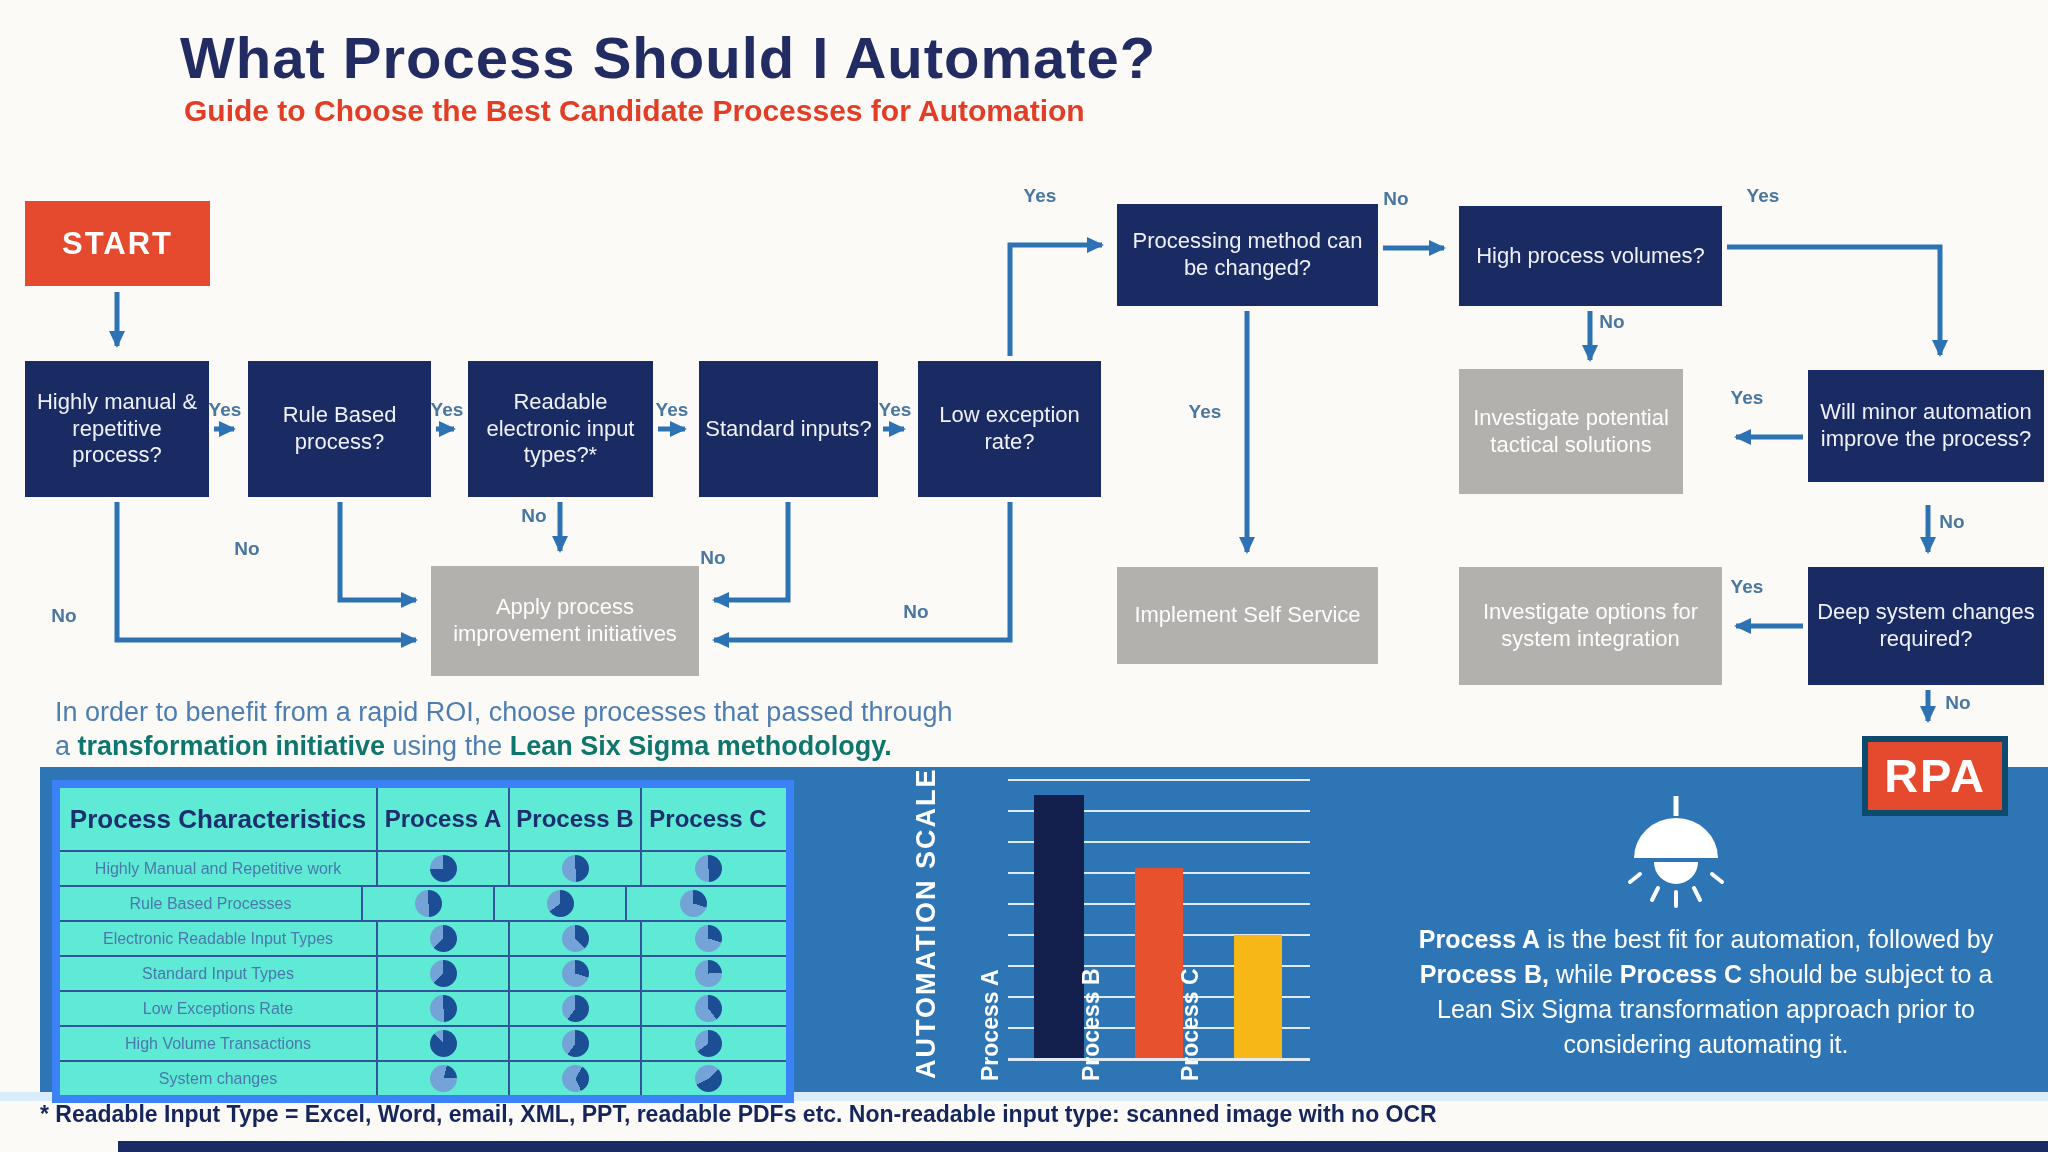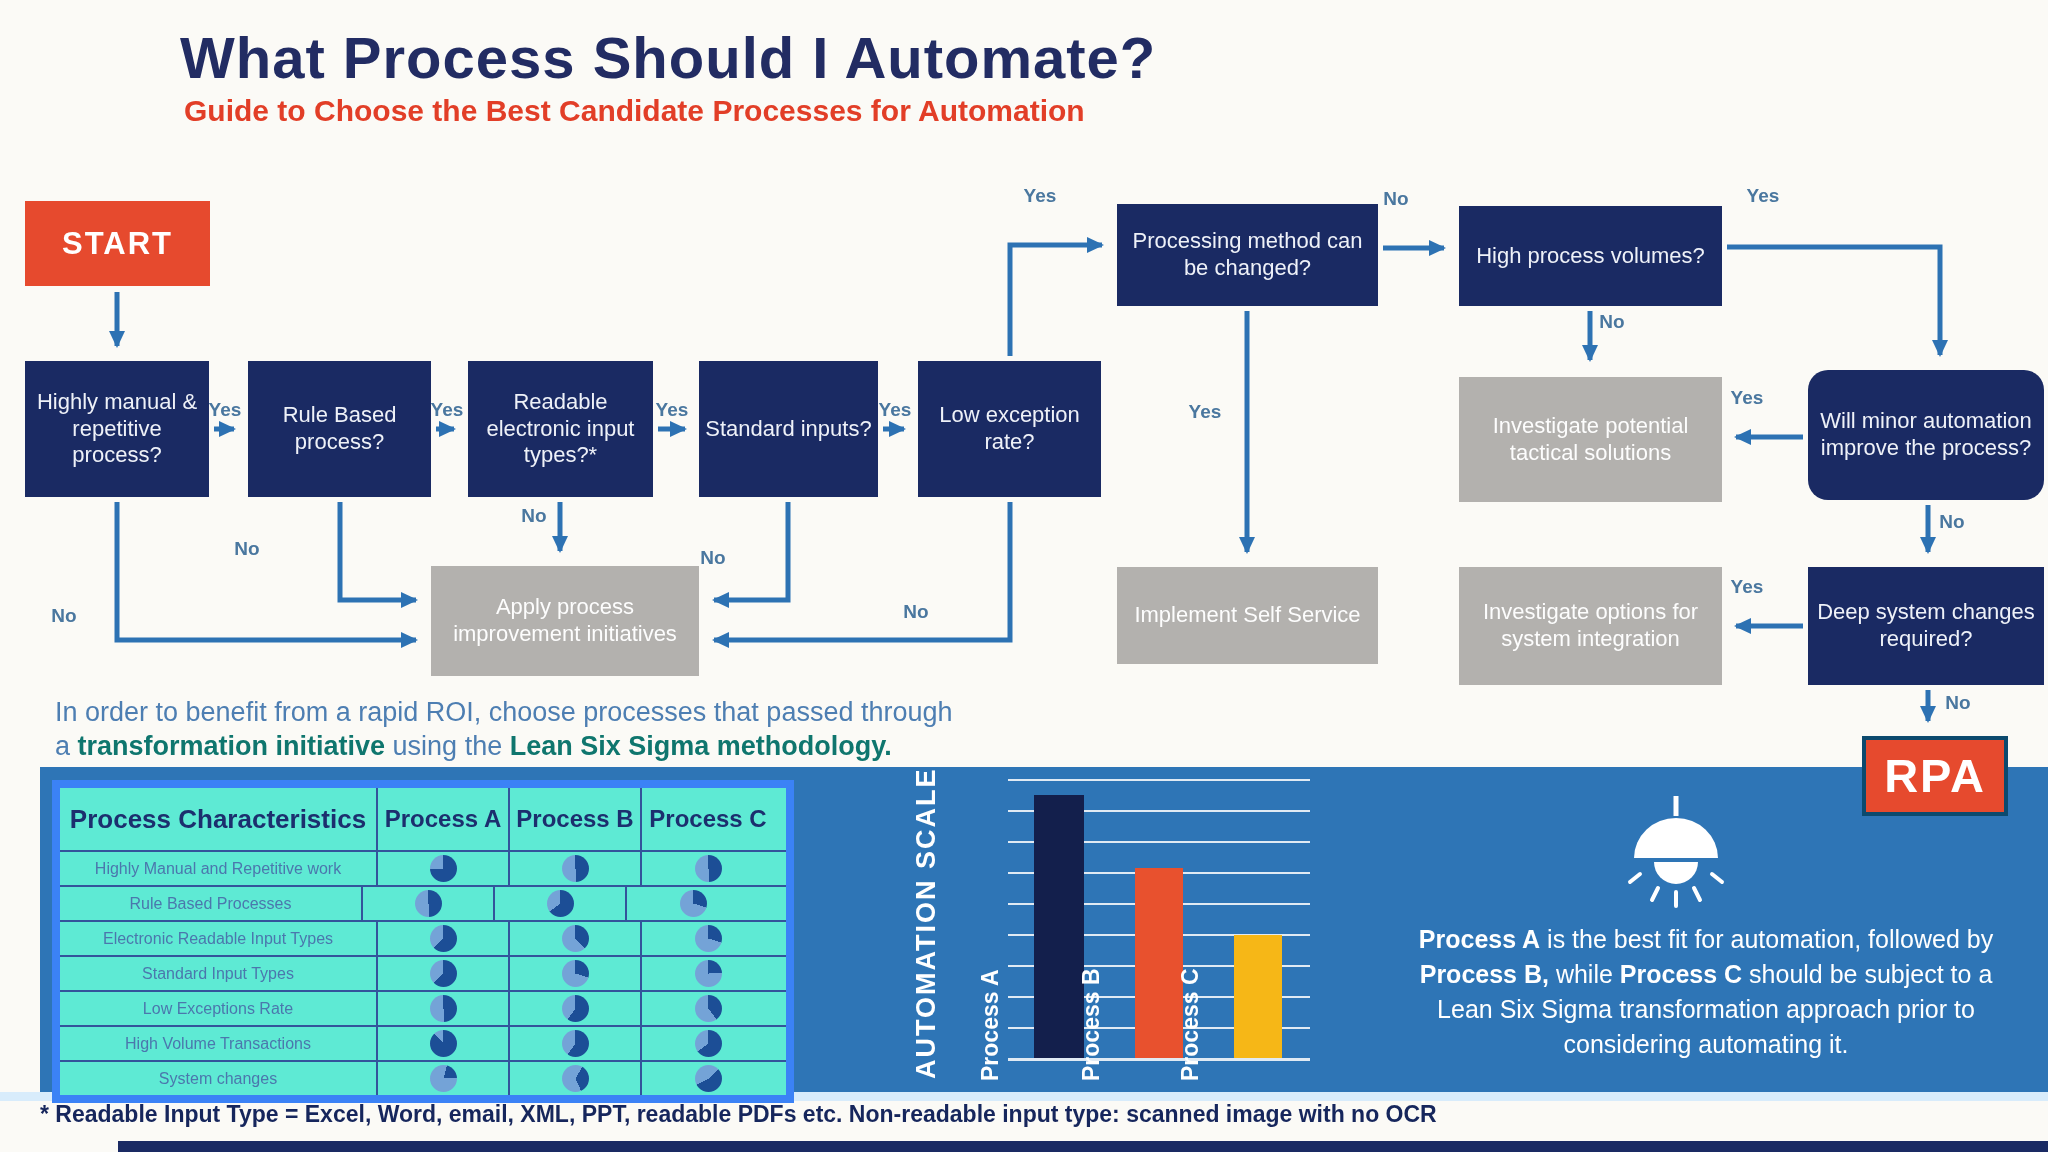--- a/index.html
+++ b/index.html
@@ -6,21 +6,21 @@
   .stage{position:relative;width:2048px;height:1152px;background:#fbfaf6;overflow:hidden;
          font-family:"Liberation Sans", sans-serif;}
   .abs{position:absolute;}
   .title{left:180px;top:24px;font-size:58px;font-weight:bold;color:#222c63;letter-spacing:1px;}
   .subtitle{left:184px;top:94px;font-size:30px;font-weight:bold;color:#e23e27;}
   .node{position:absolute;display:flex;align-items:center;justify-content:center;text-align:center;
         color:#eef1f8;line-height:1.22;padding:4px;box-sizing:border-box;}
   .node.navy{background:#1a2a63;font-size:22px;}
   .node.gray{background:#b3b1ae;color:#fdfdfd;font-size:22px;}
   .node.orange{background:#e64a2e;color:#fff;font-size:31px;font-weight:bold;letter-spacing:2px;}
-  .node.rpa{background:#e64a2e;color:#fff;font-size:47px;font-weight:bold;border:4px solid #0c4a6e;
+  .node.rpa{background:#e64a2e;color:#fff;font-size:47px;font-weight:bold;border:6px solid #0c4a6e;
             letter-spacing:2px;z-index:6;}
   .edge-label{position:absolute;transform:translate(-50%,-50%);font-size:19px;font-weight:bold;
               color:#4a779f;z-index:3;}
   svg.arrows{position:absolute;left:0;top:0;z-index:2;}
   .note{left:55px;top:696px;font-size:27px;color:#4d7eb2;line-height:1.25;}
   .note b{color:#0f766e;}
   .panel{left:40px;top:767px;width:2008px;height:325px;background:#2e75b6;z-index:1;}
   .lightstrip{left:0;top:1092px;width:2048px;height:9px;background:#d8ecfb;}
   .bottombar{left:118px;top:1141px;width:1930px;height:11px;background:#1a2a63;}
   .footnote{left:40px;top:1101px;font-size:23px;font-weight:bold;color:#16265c;}
@@ -86,22 +86,22 @@
 
   <div id="nodes">
       <div class="node orange" style="left: 25px; top: 201px; width: 185px; height: 85px;">START</div>
       <div class="node navy" style="left: 25px; top: 361px; width: 184px; height: 136px;">Highly manual &amp; repetitive process?</div>
       <div class="node navy" style="left: 248px; top: 361px; width: 183px; height: 136px;">Rule Based process?</div>
       <div class="node navy" style="left: 468px; top: 361px; width: 185px; height: 136px;">Readable electronic input types?*</div>
       <div class="node navy" style="left: 699px; top: 361px; width: 179px; height: 136px;">Standard inputs?</div>
       <div class="node navy" style="left: 918px; top: 361px; width: 183px; height: 136px;">Low exception rate?</div>
       <div class="node navy" style="left: 1117px; top: 204px; width: 261px; height: 102px;">Processing method can be changed?</div>
       <div class="node navy" style="left: 1459px; top: 206px; width: 263px; height: 100px;">High process volumes?</div>
-      <div class="node gray" style="left: 1459px; top: 377px; width: 263px; height: 125px;">Investigate potential tactical solutions</div>
-      <div class="node navy" style="left: 1808px; top: 370px; width: 236px; height: 130px; border-radius: 20px;">Will minor automation improve the process?</div>
+      <div class="node gray" style="left: 1459px; top: 369px; width: 224px; height: 125px;">Investigate potential tactical solutions</div>
+      <div class="node navy" style="left: 1808px; top: 370px; width: 236px; height: 112px;">Will minor automation improve the process?</div>
       <div class="node gray" style="left: 1459px; top: 567px; width: 263px; height: 118px;">Investigate options for system integration</div>
       <div class="node navy" style="left: 1808px; top: 567px; width: 236px; height: 118px;">Deep system changes required?</div>
       <div class="node gray" style="left: 1117px; top: 567px; width: 261px; height: 97px;">Implement Self Service</div>
       <div class="node gray" style="left: 431px; top: 566px; width: 268px; height: 110px;">Apply process improvement initiatives</div>
       <div class="node rpa" style="left: 1862px; top: 736px; width: 146px; height: 80px;">RPA</div>
     </div>
   <div id="edge-labels">
       <span class="edge-label" style="left: 225px; top: 410px;">Yes</span>
       <span class="edge-label" style="left: 447px; top: 410px;">Yes</span>
       <span class="edge-label" style="left: 672px; top: 410px;">Yes</span>

